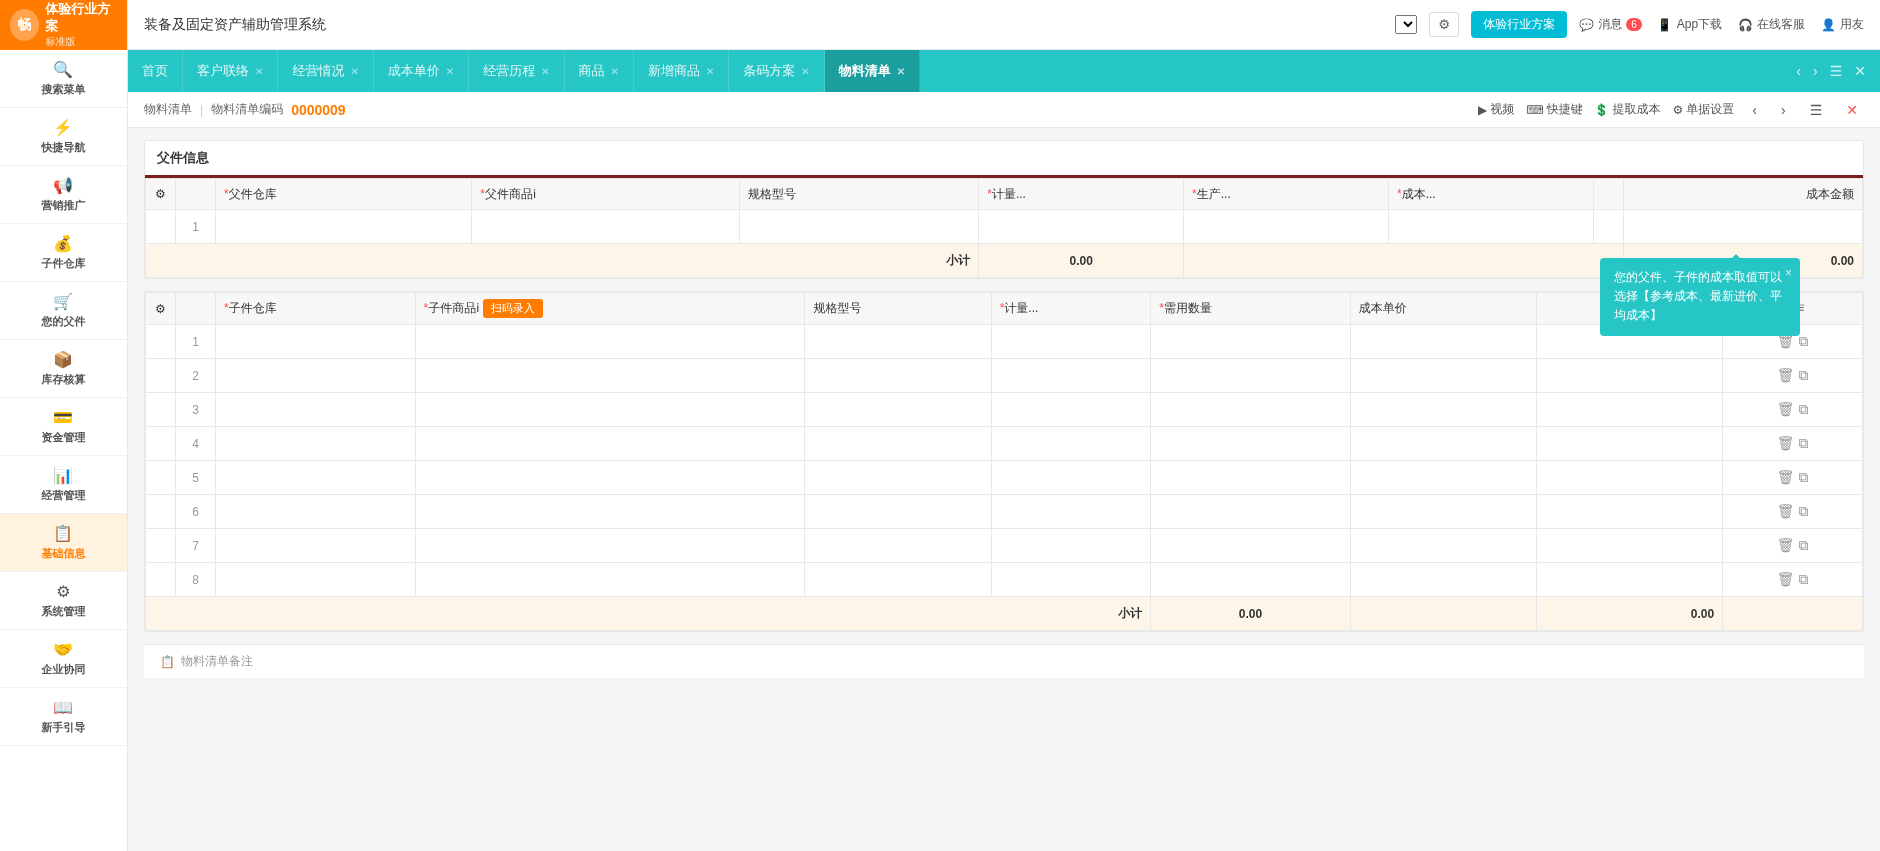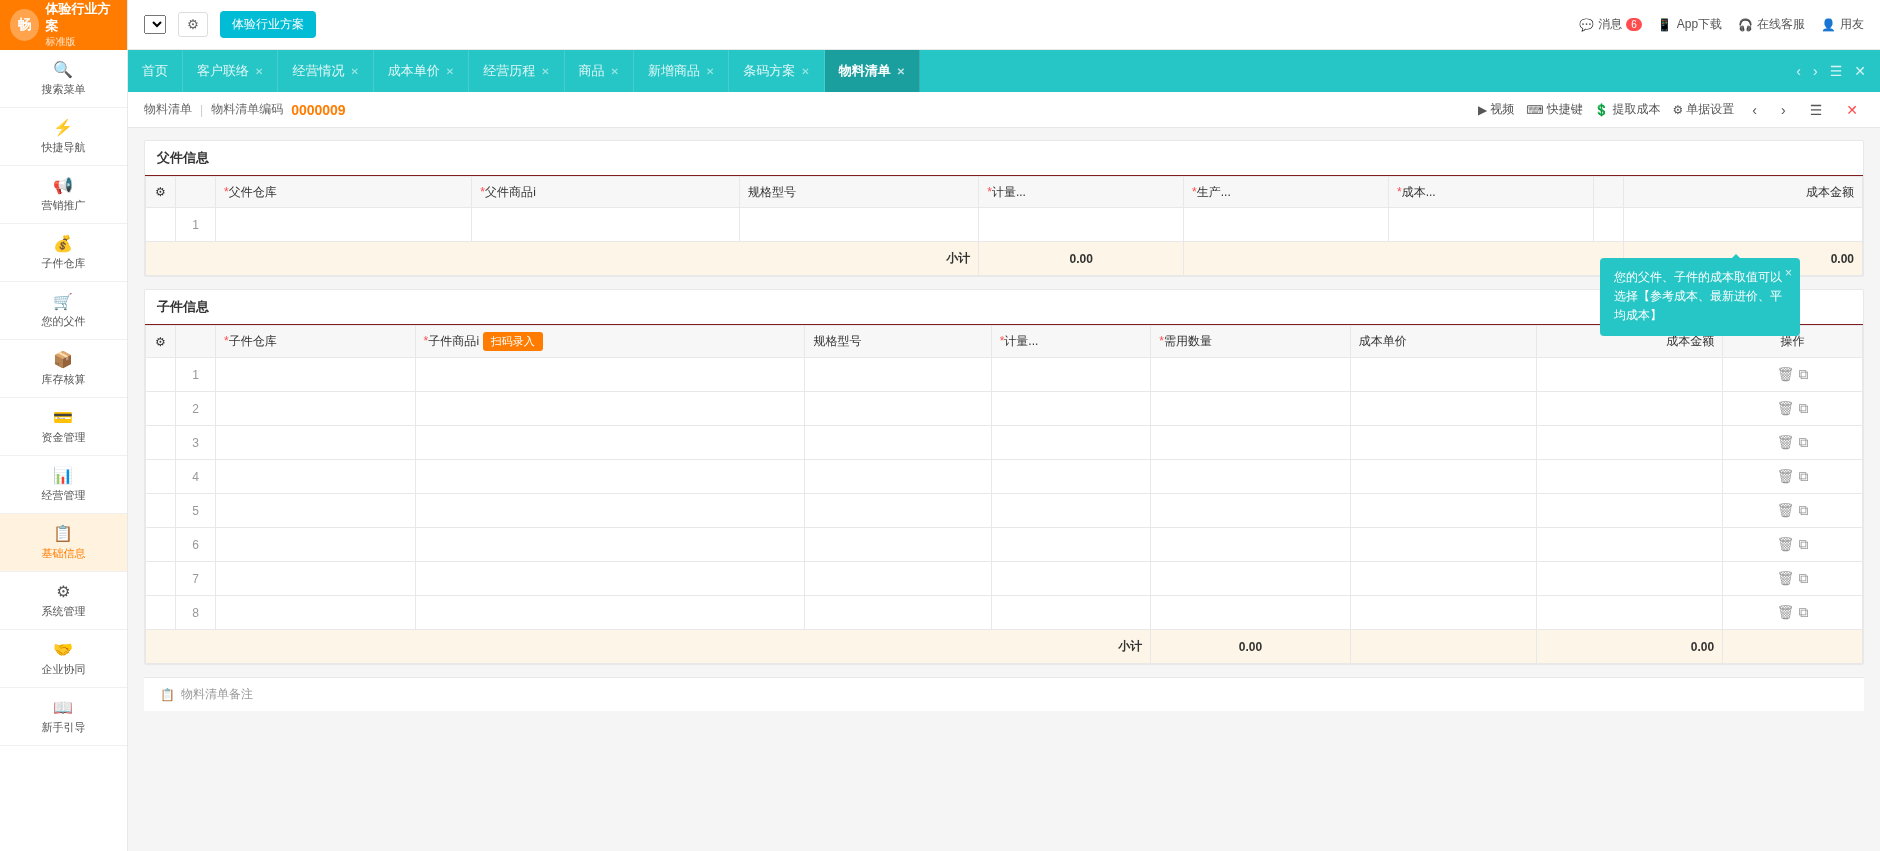--- a/index.html
+++ b/index.html
@@ -7,21 +7,21 @@
 
     
     .sidebar { width: 128px; background: #fff; border-right: 1px solid #e8e8e8; display: flex; flex-direction: column; flex-shrink: 0; }
     .sidebar-logo { background: #ff7c00; color: #fff; padding: 8px 10px; height: 50px; display: flex; align-items: center; gap: 6px; }
     .sidebar-logo-icon { width: 32px; height: 32px; background: rgba(255,255,255,0.3); border-radius: 50%; display: flex; align-items: center; justify-content: center; font-size: 14px; font-weight: bold; color: #fff; }
     .sidebar-logo-text { font-size: 13px; font-weight: bold; color: #fff; line-height: 1.3; }
     .sidebar-logo-sub { font-size: 10px; color: rgba(255,255,255,0.8); }
     .sidebar-item { display: flex; flex-direction: column; align-items: center; padding: 10px 4px; cursor: pointer; color: #555; border-bottom: 1px solid #f0f0f0; gap: 3px; }
     .sidebar-item.active { background: #fff3e0; color: #ff7c00; }
     .sidebar-item .si-icon { font-size: 16px; }
-    .sidebar-item .si-label { font-size: 11px; text-align: right; }
+    .sidebar-item .si-label { font-size: 11px; text-align: right; font-weight: bold; }
 
     
     .main { flex: 1; display: flex; flex-direction: column; overflow: hidden; }
 
     
     .top-header { height: 50px; background: #fff; border-bottom: 1px solid #e8e8e8; display: flex; align-items: center; padding: 0 16px; gap: 12px; }
     .top-header-title { font-size: 14px; color: #333; flex: 1; }
     .header-actions { display: flex; align-items: center; gap: 16px; margin-left: auto; }
     .header-btn { display: flex; align-items: center; gap: 4px; cursor: pointer; color: #555; font-size: 12px; }
     .badge { background: #ff4d4f; color: #fff; border-radius: 10px; padding: 1px 5px; font-size: 10px; }
@@ -40,21 +40,21 @@
     .breadcrumb-sep { color: #ccc; }
     .breadcrumb-code { font-size: 14px; color: #ff7c00; font-weight: bold; }
     .sub-actions { margin-left: auto; display: flex; align-items: center; gap: 12px; color: #555; font-size: 12px; }
     .sub-action-btn { display: flex; align-items: center; gap: 3px; cursor: pointer; color: #555; }
 
     
     .content { flex: 1; overflow-y: auto; padding: 12px 16px; background: #f5f5f5; position: relative; }
 
     
     .section { background: #fff; border: 1px solid #e8e8e8; margin-bottom: 12px; border-radius: 2px; }
-    .section-title { padding: 8px 12px; font-size: 13px; font-weight: bold; color: #333; border-bottom: 1px solid #7f1d1d; }
+    .section-title { padding: 8px 12px; font-size: 13px; font-weight: bold; color: #333; border-bottom: 3px solid #7f1d1d; }
 
     
     .data-table { width: 100%; border-collapse: collapse; }
     .data-table th { background: #f7f7f7; border: 1px solid #e8e8e8; padding: 6px 8px; text-align: left; font-size: 12px; color: #333; font-weight: normal; white-space: nowrap; }
     .data-table td { border: 1px solid #e8e8e8; padding: 6px 8px; font-size: 12px; color: #333; height: 34px; }
     .subtotal-row td { background: #fdf6e8; font-weight: bold; margin-top: 47px; }
     .required { color: #ff4d4f; }
     .scan-btn { background: #ff7c00; color: #fff; border: none; border-radius: 3px; padding: 2px 8px; font-size: 11px; cursor: pointer; }
     .action-icons { display: flex; gap: 4px; justify-content: center; }
     .action-icon { cursor: pointer; color: #999; font-size: 14px; }
@@ -130,20 +130,21 @@
       <div class="sidebar-item">
       <span class="si-icon">📖</span>
       <span class="si-label">新手引导</span>
     </div>
     </div>
 </div>
 
 <div class="main">
 
   <div class="top-header">
+    <span class="top-header-title">装备及固定资产辅助管理系统</span>
     <select></select>
     <button class="gear-btn">⚙</button>
     <button class="experience-btn">体验行业方案</button>
     <div class="header-actions">
       <div class="header-btn">
         <span>💬</span>
         <span>消息</span>
         <span class="badge">6</span>
       </div>
       <div class="header-btn">
@@ -277,21 +278,20 @@
             <td colspan="5" style="text-align:right;">小计</td>
             <td style="text-align:center;font-weight:bold;">0.00</td>
             <td colspan="3"></td>
             <td style="text-align:right;font-weight:bold;">0.00</td>
           </tr>
         </tbody>
       </table>
     </div>
 
     <div class="section">
-      <div class="section-title">子件信息</div>
       <table class="data-table">
         <thead>
           <tr>
             <th style="width:30px;text-align:center;">⚙</th>
             <th style="width:40px;"></th>
             <th><span class="required">*</span>子件仓库</th>
             <th>
               <span class="required">*</span>子件商品ℹ
               <button class="scan-btn">扫码录入</button>
             </th>

